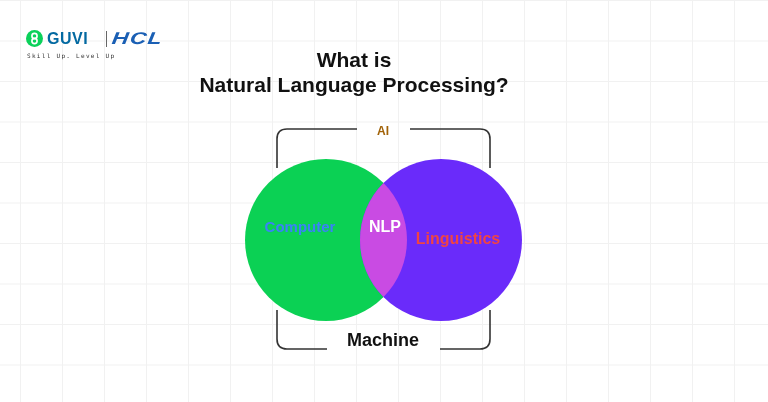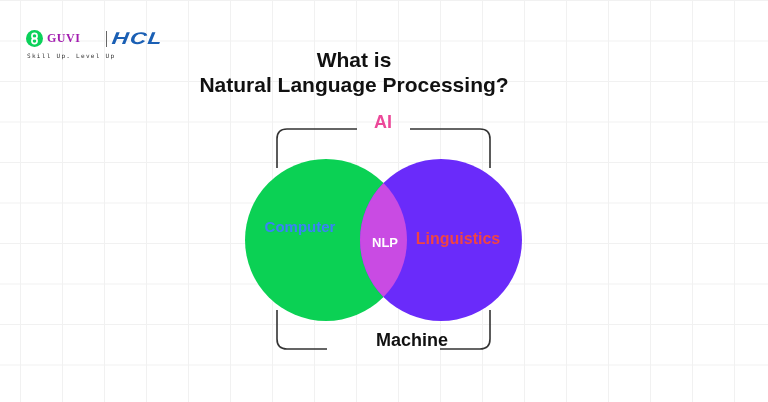--- a/index.html
+++ b/index.html
@@ -14,22 +14,22 @@
     font-family: "DejaVu Sans", sans-serif;
     color: #111;
   }
   .logo { position: absolute; left: 26px; top: 28px; width: 180px; height: 34px; }
   .logo-mark {
     position: absolute; left: 0; top: 2px; width: 17px; height: 17px; border-radius: 50%;
     background: #0bd15a;
   }
   .logo-mark svg { position: absolute; left: 0; top: 0; }
   .logo-guvi {
-    position: absolute; left: 21px; top: 0px; font-size: 12px; font-weight: bold;
-    letter-spacing: 0.5px; color: #a21caf; font-family: Liberation Serif, serif;
+    position: absolute; left: 21px; top: 0px; font-size: 16px; font-weight: bold;
+    letter-spacing: 0.5px; color: #0369a1; font-family: Liberation Sans, sans-serif;
     line-height: 21px;
   }
   .logo-sep { position: absolute; left: 80px; top: 3px; width: 1px; height: 16px; background: #666; }
   .logo-hcl {
     position: absolute; left: 86px; top: 0px; font-size: 17px; font-weight: bold; font-style: italic;
     color: #1a5fb4; letter-spacing: 1px; font-family: "Liberation Sans", sans-serif; line-height: 21px;
     transform: skewX(-8deg) scaleX(1.35); transform-origin: left center;
   }
   .logo-tag {
     position: absolute; left: 1px; top: 24px; font-size: 6px; letter-spacing: 1.3px; color: #333;
@@ -39,25 +39,25 @@
     position: absolute; left: 0; width: 708px; text-align: center;
     font-family: "Liberation Sans", sans-serif; font-weight: bold; font-size: 21px; color: #111;
   }
   .title.l1 { top: 48px; }
   .title.l2 { top: 73px; }
   svg.venn { position: absolute; left: 0; top: 0; }
   .lbl {
     position: absolute; font-family: "Liberation Sans", sans-serif; font-weight: bold;
     text-align: center; white-space: nowrap;
   }
-  .lbl-ai { left: 358px; top: 112px; width: 50px; font-size: 18px; color: #ec4899; }
+  .lbl-ai { left: 358px; top: 124px; width: 50px; font-size: 12px; color: #a16207; }
   .lbl-cs { left: 250px; top: 216px; width: 100px; font-size: 15px; line-height: 21px; color: #3b82f6; }
-  .lbl-nlp { left: 362px; top: 235px; width: 46px; font-size: 13px; color: #fff; }
+  .lbl-nlp { left: 362px; top: 218px; width: 46px; font-size: 16px; color: #fff; }
   .lbl-ling { left: 408px; top: 230px; width: 100px; font-size: 16px; color: #ef4444; }
-  .lbl-ml { left: 318px; top: 328px; width: 130px; font-size: 18px; line-height: 24px; color: #111; text-align: right; }
+  .lbl-ml { left: 318px; top: 328px; width: 130px; font-size: 18px; line-height: 24px; color: #111; }
 </style>
 </head>
 <body>
 
 <div class="logo">
   <span class="logo-mark">
     <svg width="17" height="17" viewBox="0 0 17 17">
       <circle cx="8.5" cy="6" r="2.6" fill="none" stroke="#fff" stroke-width="1.6"></circle>
       <circle cx="8.5" cy="11" r="2.6" fill="none" stroke="#fff" stroke-width="1.6"></circle>
     </svg>

